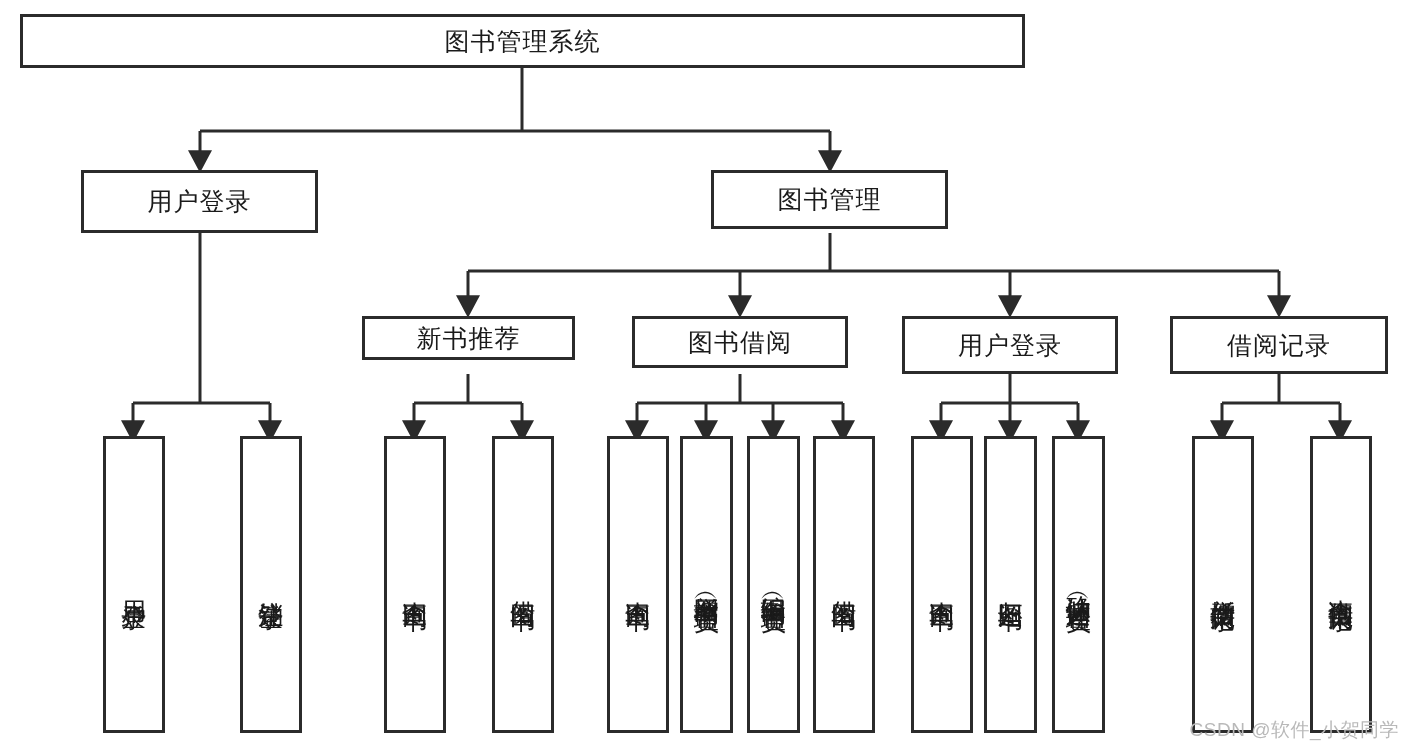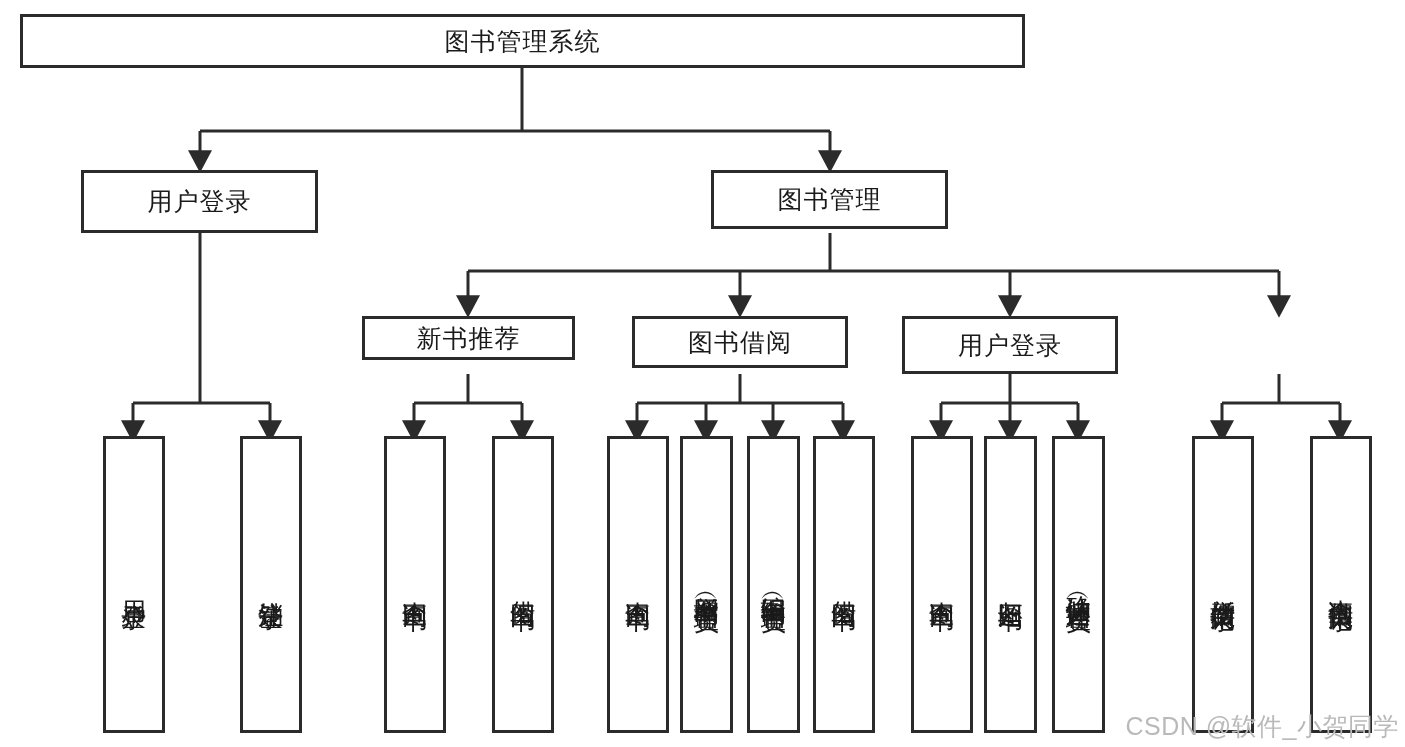--- a/index.html
+++ b/index.html
@@ -53,21 +53,21 @@
     display: block;
   }
   .node-box .hlabel {
     display: block;
     white-space: nowrap;
   }
   .watermark {
     position: absolute;
     right: 6px;
     bottom: 4px;
-    font-size: 25px;
+    font-size: 19px;
     color: #b9b9b9;
     white-space: nowrap;
     letter-spacing: 0.5px;
     pointer-events: none;
   }
 </style>
 </head>
 <body>
 
 <div id="diagram-root">
@@ -136,20 +136,23 @@
 
   <div class="node-box horiz" style="left:362px; top:316px; width:213px; height:44px;">
     <span class="hlabel">新书推荐</span>
   </div>
   <div class="node-box horiz" style="left:632px; top:316px; width:216px; height:52px;">
     <span class="hlabel">图书借阅</span>
   </div>
   <div class="node-box horiz" style="left:902px; top:316px; width:216px; height:58px;">
     <span class="hlabel">用户登录</span>
   </div>
+  <div class="node-box horiz" style="left:1170px; top:316px; width:218px; height:58px;">
+    <span class="hlabel">借阅记录</span>
+  </div>
 
   <div class="node-box vert" style="left:103px; top:436px; width:62px; height:297px;">
     <span class="vlabel">用户登录</span>
   </div>
   <div class="node-box vert" style="left:240px; top:436px; width:62px; height:297px;">
     <span class="vlabel">注销登录</span>
   </div>
 
   <div class="node-box vert" style="left:384px; top:436px; width:62px; height:297px;">
     <span class="vlabel">查询图书</span>

